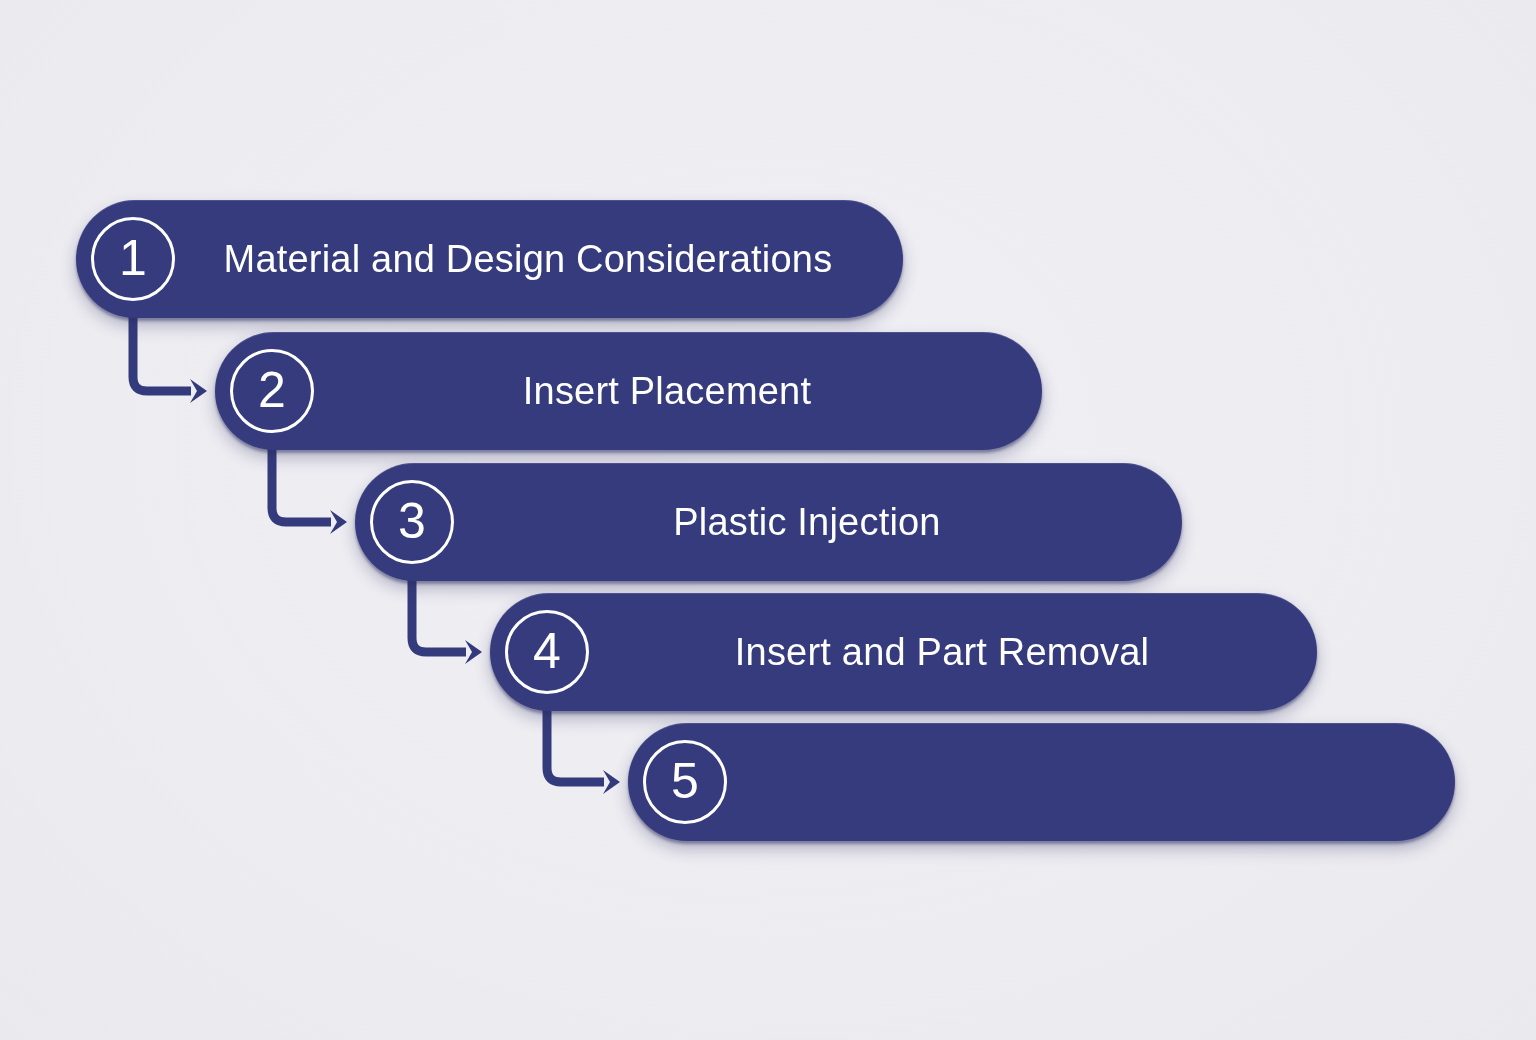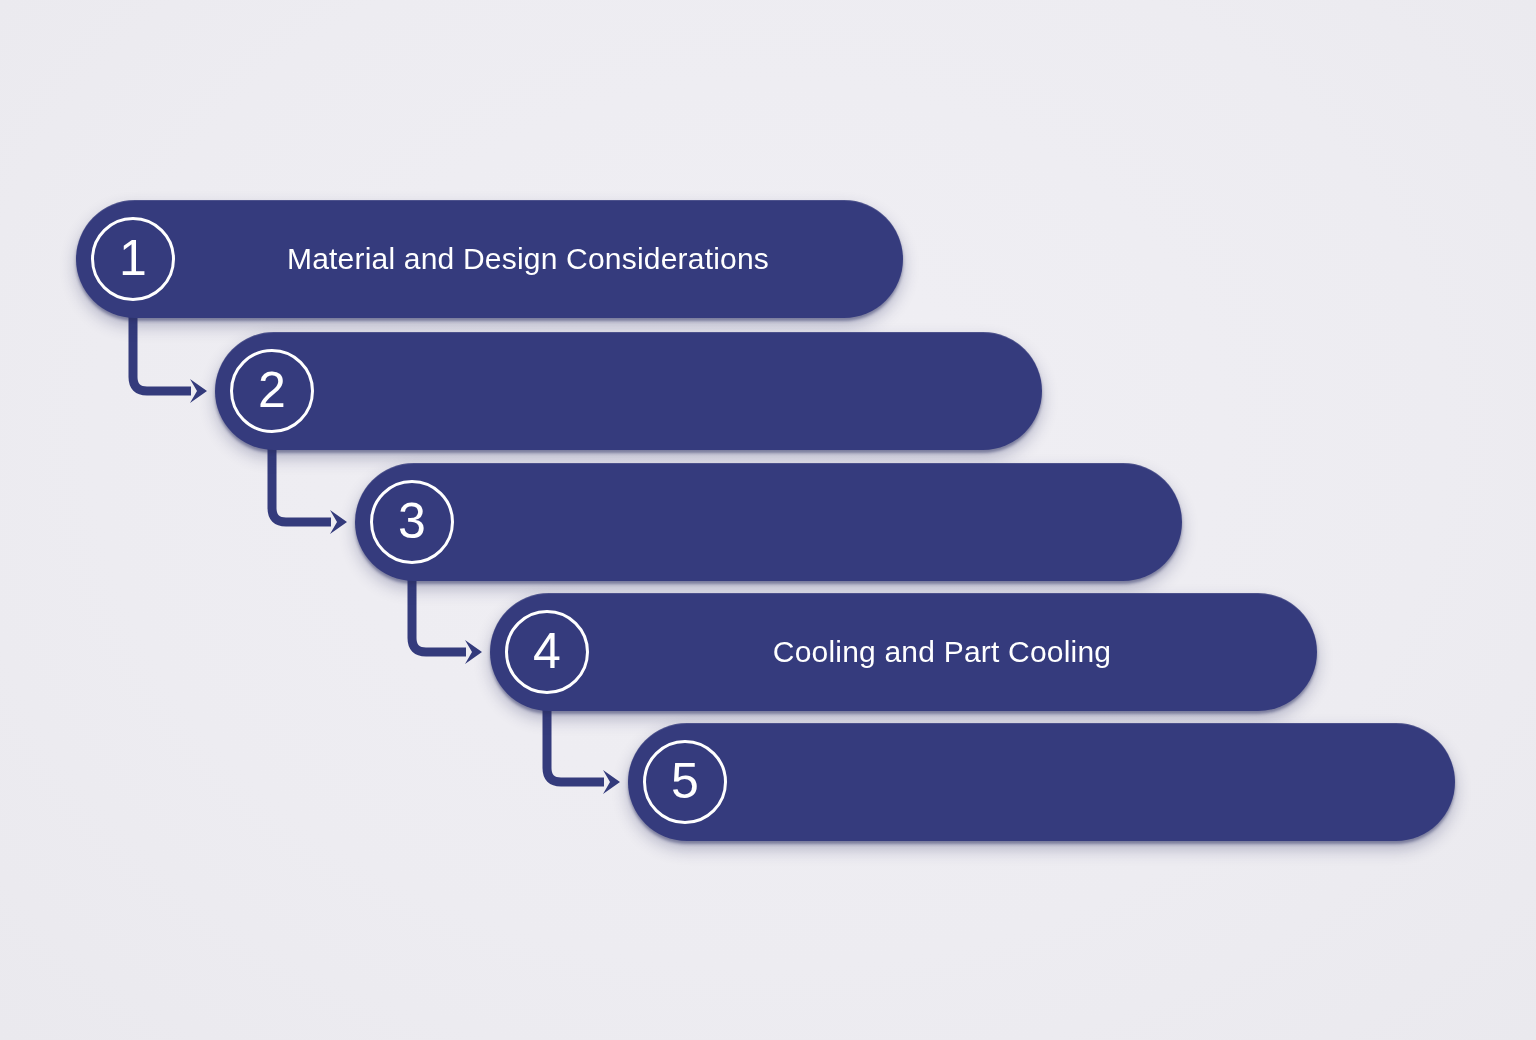--- a/index.html
+++ b/index.html
@@ -33,21 +33,21 @@
     width:84px;height:84px;margin-left:15px;border-radius:50%;
     border:3px solid var(--step-text);
     display:flex;align-items:center;justify-content:center;
   }
   .num{
     color:var(--step-text);font-size:50px;font-weight:400;line-height:1;
     transform:translateY(-1px);
   }
   .label{
     flex:1;text-align:center;color:var(--step-text);
-    font-size:30px;font-weight:500;letter-spacing:.2px;
+    font-size:38px;font-weight:500;letter-spacing:.2px;
     padding-right:22px;white-space:nowrap;
   }
   .connectors{
     position:absolute;left:0;top:0;width:1536px;height:1040px;
     pointer-events:none;
   }
   .connectors .line{fill:none;stroke:var(--connector);stroke-width:9;}
   .connectors .head{fill:var(--connector);stroke:none;}
 </style>
 </head>
@@ -78,33 +78,35 @@
     <div class="num-circle">
       <span class="num">1</span>
     </div>
     <div class="label">Material and Design Considerations</div>
   </div>
 
   <div class="pill pill-2">
     <div class="num-circle">
       <span class="num">2</span>
     </div>
+    <div class="label">Insert Placement</div>
   </div>
 
   <div class="pill pill-3">
     <div class="num-circle">
       <span class="num">3</span>
     </div>
+    <div class="label">Plastic Injection</div>
   </div>
 
   <div class="pill pill-4">
     <div class="num-circle">
       <span class="num">4</span>
     </div>
-    <div class="label">Cooling and Part Cooling</div>
+    <div class="label">Insert and Part Removal</div>
   </div>
 
   <div class="pill pill-5">
     <div class="num-circle">
       <span class="num">5</span>
     </div>
   </div>
 
 </div>
 

